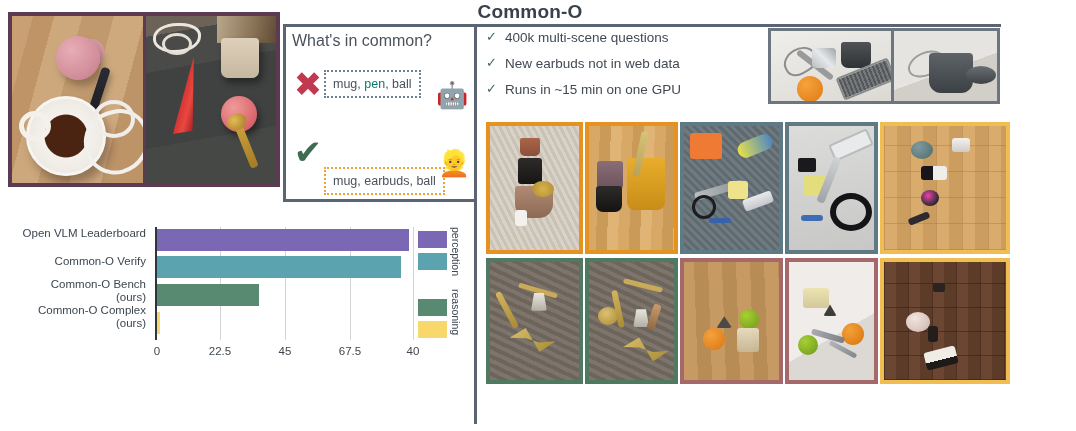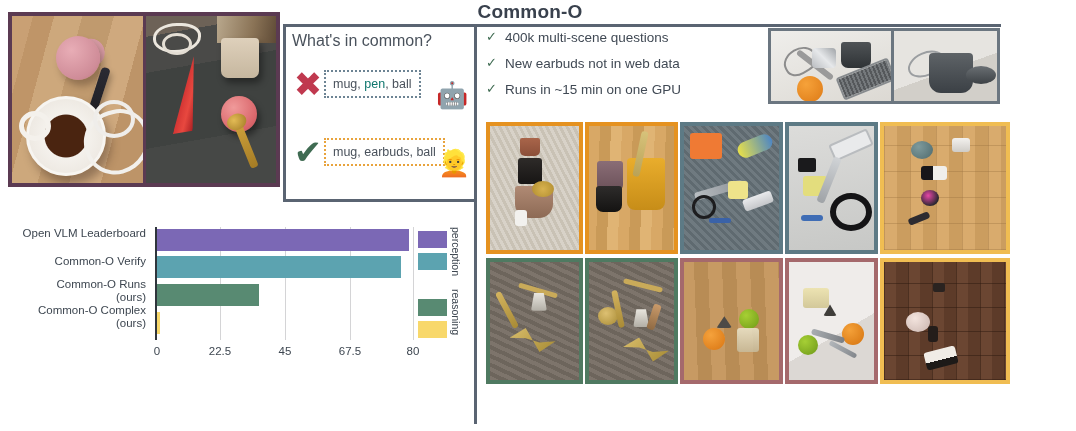--- a/index.html
+++ b/index.html
@@ -62,21 +62,21 @@
   
   .qa{position:absolute;left:288px;top:28px;width:186px;height:170px;}
   .qa-title{position:absolute;left:4px;top:4px;font-size:16px;color:#4a525c;white-space:nowrap;}
   .row-wrong{position:absolute;left:0;top:34px;width:186px;height:46px;}
   .row-right{position:absolute;left:0;top:102px;width:186px;height:46px;}
   .mark{position:absolute;left:0px;top:0px;width:40px;height:44px;font-size:34px;line-height:44px;text-align:center;}
   .mark.x{color:#c0394f;font-weight:bold;}
   .mark.c{color:#3f6b52;font-weight:bold;}
   .chip{position:absolute;left:36px;top:8px;padding:5px 7px;font-size:12.5px;white-space:nowrap;color:#4a525c;background:#fff;}
   .chip.dashed-blue{border:2px dotted #6d8494;}
-  .chip.dashed-orange{border:2px dotted #e8a33d;}
+  .chip.dashed-orange{border:2px dotted #e8a33d;margin-top:29px;}
   .chip .bad{color:#0f766e;}
   .face{position:absolute;font-size:26px;line-height:1;}
   .face.robot{left:148px;top:20px;}
   .face.person{left:150px;top:20px;}
 
   
   .right{position:absolute;left:480px;top:26px;width:596px;height:400px;}
   .bullets{position:absolute;left:6px;top:4px;width:290px;}
   .bullet{display:flex;align-items:flex-start;gap:8px;margin-bottom:11px;font-size:13.5px;color:#404954;white-space:nowrap;}
   .tick{color:#3f6b52;font-size:13px;font-weight:bold;line-height:1.1;}
@@ -308,21 +308,21 @@
       </div>
 
     </div>
   </div>
 
   <div class="chart">
 
     <div class="c-labels">
       <div class="c-label" style="top:22px;width:146px;">Open VLM Leaderboard</div>
       <div class="c-label" style="top:50px;width:146px;">Common-O Verify</div>
-      <div class="c-label" style="top:73px;width:146px;">Common-O Runs</div>
+      <div class="c-label" style="top:73px;width:146px;">Common-O Bench</div>
       <div class="c-label" style="top:86px;width:146px;">(ours)</div>
       <div class="c-label" style="top:99px;width:146px;">Common-O Complex</div>
       <div class="c-label" style="top:112px;width:146px;">(ours)</div>
     </div>
 
     <div class="plot">
       <div class="axis-left"></div>
       <div class="gridline" style="left:65px;"></div>
       <div class="gridline" style="left:130px;"></div>
       <div class="gridline" style="left:195px;"></div>
@@ -330,21 +330,21 @@
 
       <div class="bar" id="bar0" style="left: 2px; top: 2px; width: 252.267px; background: rgb(123, 104, 181);"></div>
       <div class="bar" id="bar1" style="left: 2px; top: 29px; width: 243.667px; background: rgb(92, 163, 176);"></div>
       <div class="bar" id="bar2" style="left: 2px; top: 57px; width: 101.767px; background: rgb(88, 138, 114);"></div>
       <div class="bar" id="bar3" style="left: 2px; top: 85px; width: 3px; background: rgb(248, 216, 107);"></div>
 
       <div class="xt" style="left:2px;">0</div>
       <div class="xt" style="left:65px;">22.5</div>
       <div class="xt" style="left:130px;">45</div>
       <div class="xt" style="left:195px;">67.5</div>
-      <div class="xt" style="left:258px;">80</div>
+      <div class="xt" style="left:258px;">40</div>
     </div>
 
 
     <div class="legend">
       <div class="lgbar" id="lg0" style="top: 4px; background: rgb(123, 104, 181);"></div>
       <div class="lgbar" id="lg1" style="top: 26px; background: rgb(92, 163, 176);"></div>
       <div class="lgbar" id="lg2" style="top: 72px; background: rgb(88, 138, 114);"></div>
       <div class="lgbar" id="lg3" style="top: 94px; background: rgb(248, 216, 107);"></div>
       <div class="lgtxt" style="left:32px;top:0px;">perception</div>
       <div class="lgtxt" style="left:32px;top:62px;">reasoning</div>

